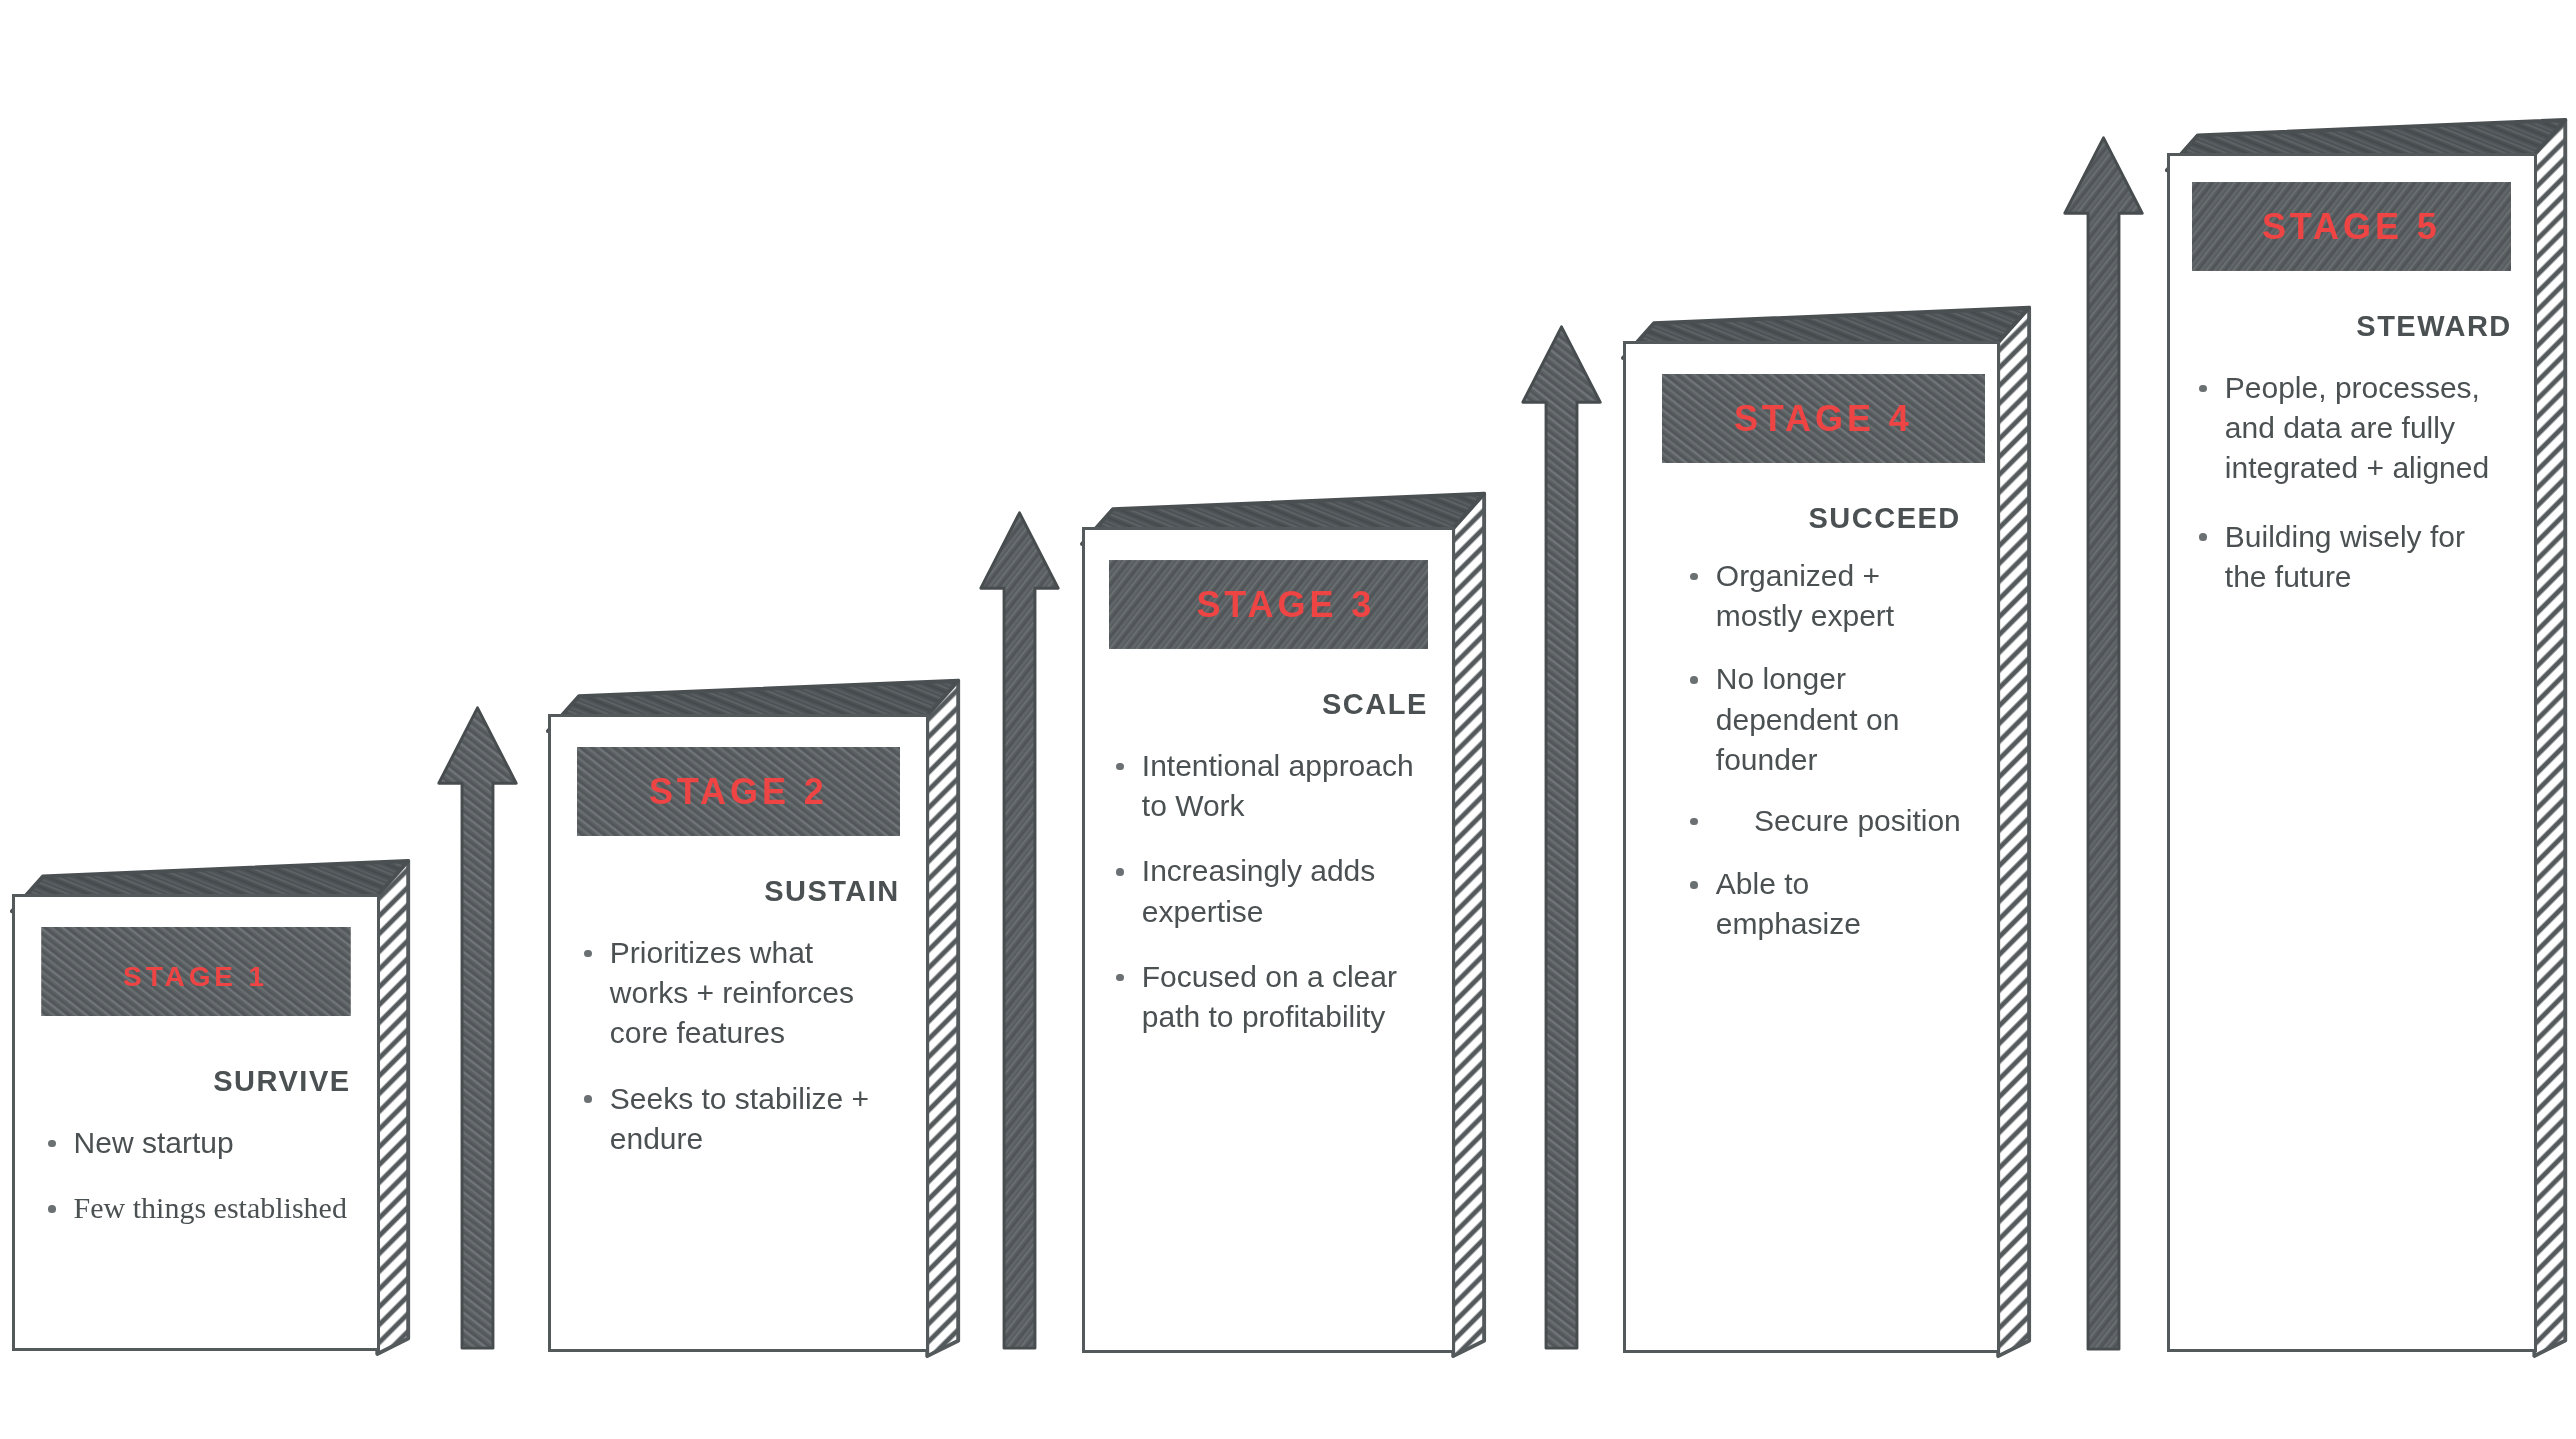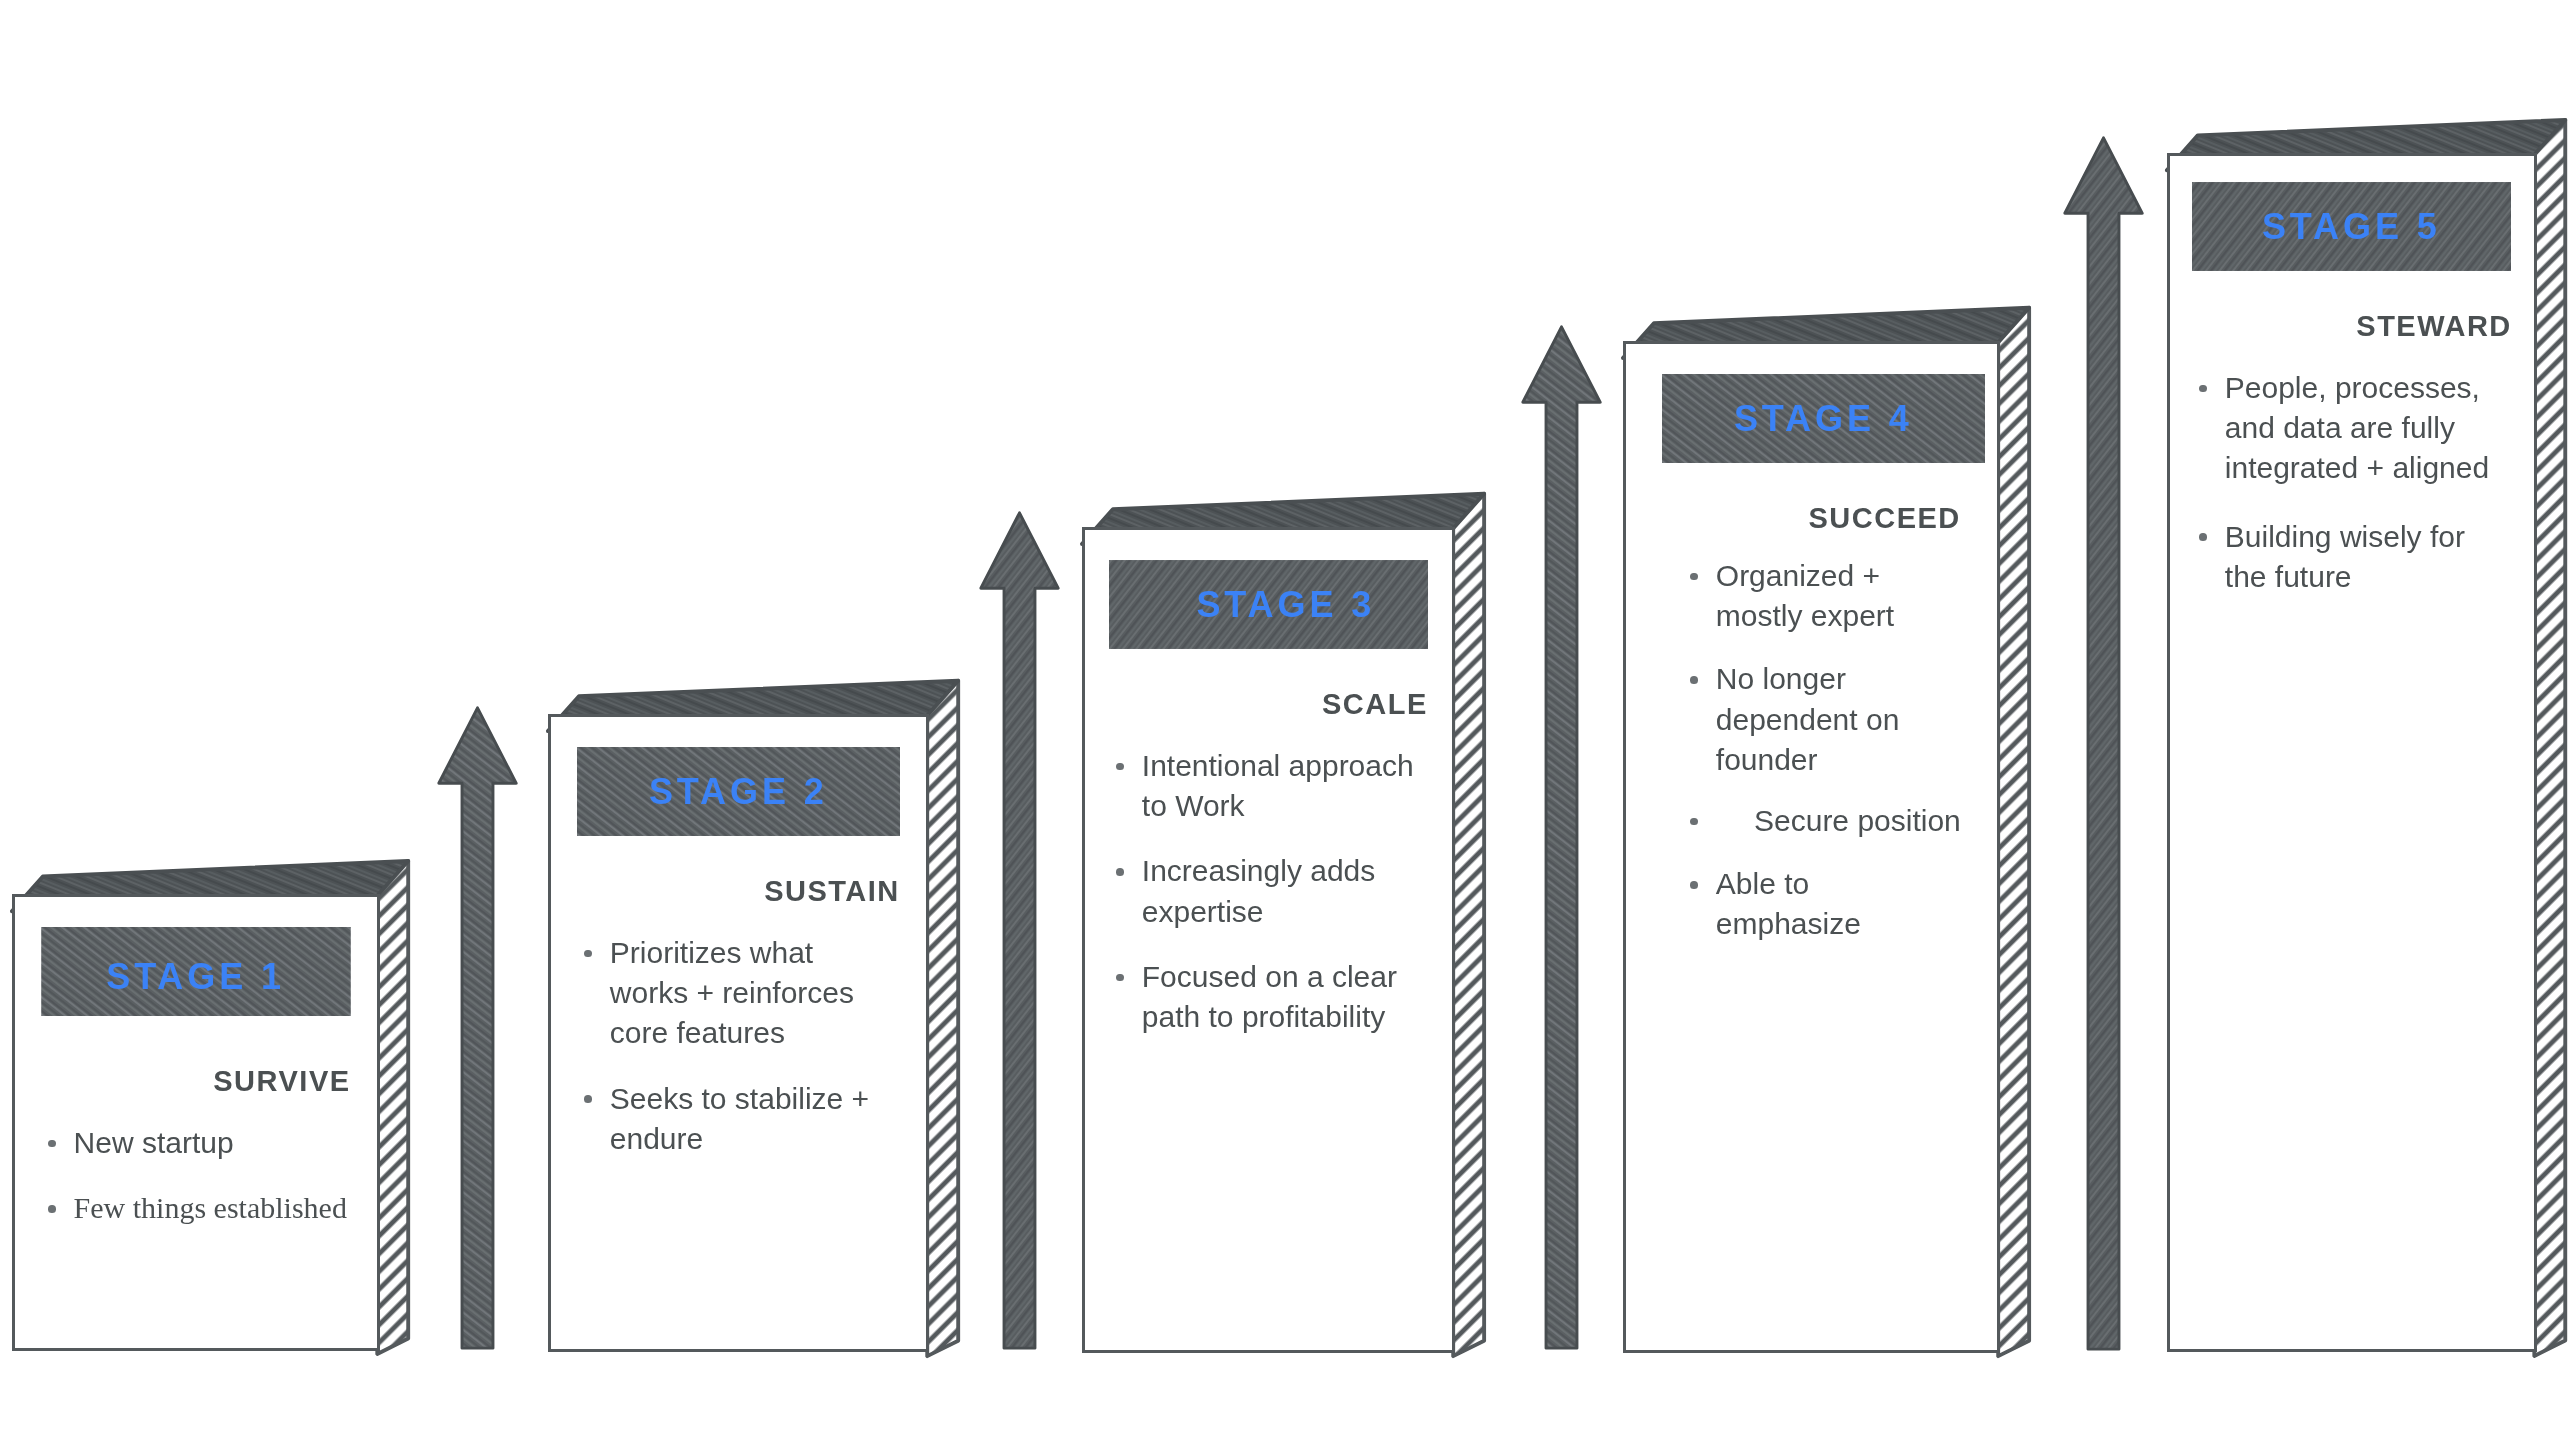--- a/index.html
+++ b/index.html
@@ -19,21 +19,21 @@
     box-sizing:border-box;
   }
   .card .content{
     position:absolute;box-sizing:border-box;
   }
 
   
   .banner{
     position:relative;box-sizing:border-box;
     display:flex;align-items:center;justify-content:center;
-    color:#3b82f6;letter-spacing:3.9px;font-weight:700;
+    color:#ef4444;letter-spacing:3.9px;font-weight:700;
     text-align:center;
   }
   .banner span{position:relative;z-index:3;}
 
   
   .kicker{
     color:#4b5052;font-weight:700;letter-spacing:1.5px;
     font-size:29px;line-height:1;
     font-family:Liberation Sans, sans-serif;
     text-align:right;
@@ -98,21 +98,21 @@
   <div class="card" style="left:7.7px;top:855px;width:406px;height:497px;">
     <svg class="svg-layer" width="406" height="503" viewBox="0 0 420 520">
 
       <path d="M382 22 L414 6 L414 500 L382 516 Z" fill="url(#sidehatch)" stroke="#54595c" stroke-width="4" stroke-linejoin="round"></path>
 
       <path d="M4 58 L36 22 L414 6 L382 42 Z" fill="url(#topface)" stroke="#4a4f52" stroke-width="4" stroke-linejoin="round"></path>
     </svg>
     <div class="front" style="left:3.9px;top:39px;width:368px;height:457px;"></div>
     <div class="content" style="left:3.9px;top:39px;width:368px;height:457px;padding:33px 29px;">
 
-      <div class="banner" style="width:310px;height:99px;font-size:36px;">
+      <div class="banner" style="width:310px;height:99px;font-size:28px;">
         <svg style="position:absolute;left:0;top:0" width="310" height="89" viewBox="0 0 320 92">
           <rect width="320" height="92" fill="url(#pencil)"></rect>
         </svg>
         <span>STAGE 1</span>
       </div>
 
       <div class="kicker" style="margin-top:41px;">SURVIVE</div>
 
       <ul class="bullets" style="margin-top:27px;">
         <li>New startup</li>

